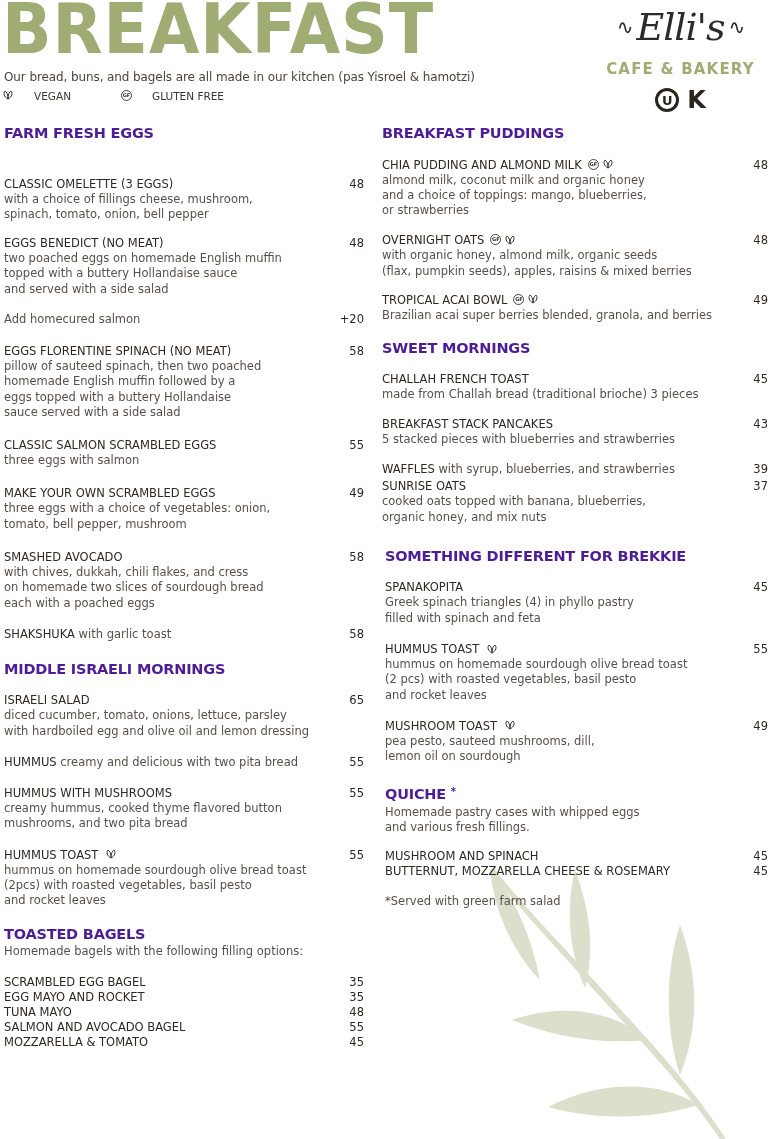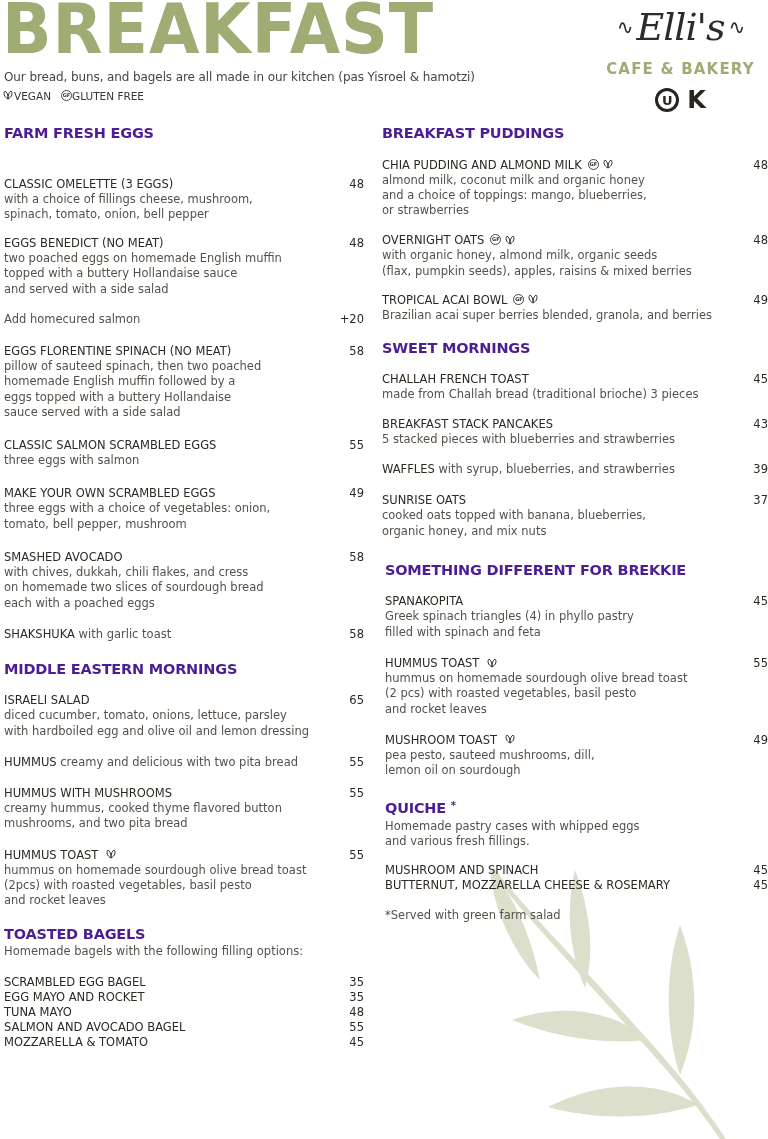--- a/index.html
+++ b/index.html
@@ -1,21 +1,21 @@
 <!DOCTYPE html>
 <html><head>
 <meta charset="utf-8">
 <style>
   * { box-sizing: border-box; margin: 0; padding: 0; }
   html, body { width: 768px; height: 1139px; background: #ffffff; overflow: hidden; }
   body { position: relative; font-family: "DejaVu Sans", "Liberation Sans", sans-serif; color: #3a3530; }
 
   .title { position: absolute; left: 2px; top: -6px; font-family: "DejaVu Sans", sans-serif; font-weight: bold; font-size: 70px; letter-spacing: 1px; color: #9fac73; line-height: 1; transform: scaleX(0.93); transform-origin: left top; }
   .subtitle { position: absolute; left: 4px; top: 70px; font-size: 12px; color: #4a443e; white-space: nowrap; letter-spacing: -0.1px; }
-  .legend { position: absolute; left: 2px; top: 90px; font-size: 10.5px; color: #3a3530; display: flex; align-items: center; gap: 0; white-space: nowrap; }
+  .legend { position: absolute; left: 2px; top: 90px; font-size: 10.5px; color: #3a3530; display: flex; align-items: center; gap: 20px; white-space: nowrap; }
   .legend .gap { width: 10px; }
 
   .logo { position: absolute; left: 598px; top: 8px; width: 165px; text-align: center; }
   .logo-script { font-family: "DejaVu Serif", serif; font-style: italic; font-size: 38px; color: #2d2a27; line-height: 1; letter-spacing: -1px; display: flex; align-items: center; justify-content: center; gap: 4px; }
   .swirl { font-size: 20px; color: #2d2a27; font-style: normal; }
   .logo-sub { margin-top: 14px; font-weight: bold; font-size: 15px; letter-spacing: 1.2px; color: #9fac73; }
   .kosher { margin-top: 10px; display: flex; justify-content: center; gap: 8px; align-items: center; }
   .ou { width: 24px; height: 24px; border: 3px solid #2a241f; border-radius: 50%; font-weight: bold; font-size: 13px; display: flex; align-items: center; justify-content: center; color: #2a241f; }
   .k { font-weight: bold; font-size: 24px; color: #2a241f; font-family: "DejaVu Sans", sans-serif; line-height: 1; }
 
@@ -127,21 +127,21 @@
     <div class="desc">with chives, dukkah, chili flakes, and cress</div>
     <div class="desc">on homemade two slices of sourdough bread</div>
     <div class="desc">each with a poached eggs</div>
   </div>
 
   <div class="item" style="margin-top:16px">
     <div class="name"><span>SHAKSHUKA</span> <span class="inline-desc">with garlic toast</span></div>
     <div class="price">58</div>
   </div>
 
-  <div class="sec-h" style="margin-top:20px">MIDDLE EASTERN MORNINGS</div>
+  <div class="sec-h" style="margin-top:20px">MIDDLE ISRAELI MORNINGS</div>
 
   <div class="item" style="margin-top:17px">
     <div class="name">ISRAELI SALAD</div>
     <div class="price">65</div>
     <div class="desc">diced cucumber, tomato, onions, lettuce, parsley</div>
     <div class="desc">with hardboiled egg and olive oil and lemon dressing</div>
   </div>
 
   <div class="item" style="margin-top:16px">
     <div class="name"><span>HUMMUS</span> <span class="inline-desc">creamy and delicious with two pita bread</span></div>
@@ -235,21 +235,21 @@
     <div class="name">BREAKFAST STACK PANCAKES</div>
     <div class="price">43</div>
     <div class="desc">5 stacked pieces with blueberries and strawberries</div>
   </div>
 
   <div class="item" style="margin-top:15px">
     <div class="name"><span>WAFFLES</span> <span class="inline-desc">with syrup, blueberries, and strawberries</span></div>
     <div class="price">39</div>
   </div>
 
-  <div class="item" style="margin-top:16px">
+  <div class="item" style="margin-top:2px">
     <div class="name">SUNRISE OATS</div>
     <div class="price">37</div>
     <div class="desc">cooked oats topped with banana, blueberries,</div>
     <div class="desc">organic honey, and mix nuts</div>
   </div>
 
   <div style="padding-left:3px">
     <div class="sec-h" style="margin-top:24px">SOMETHING DIFFERENT FOR BREKKIE</div>
 
     <div class="item" style="margin-top:17px">

